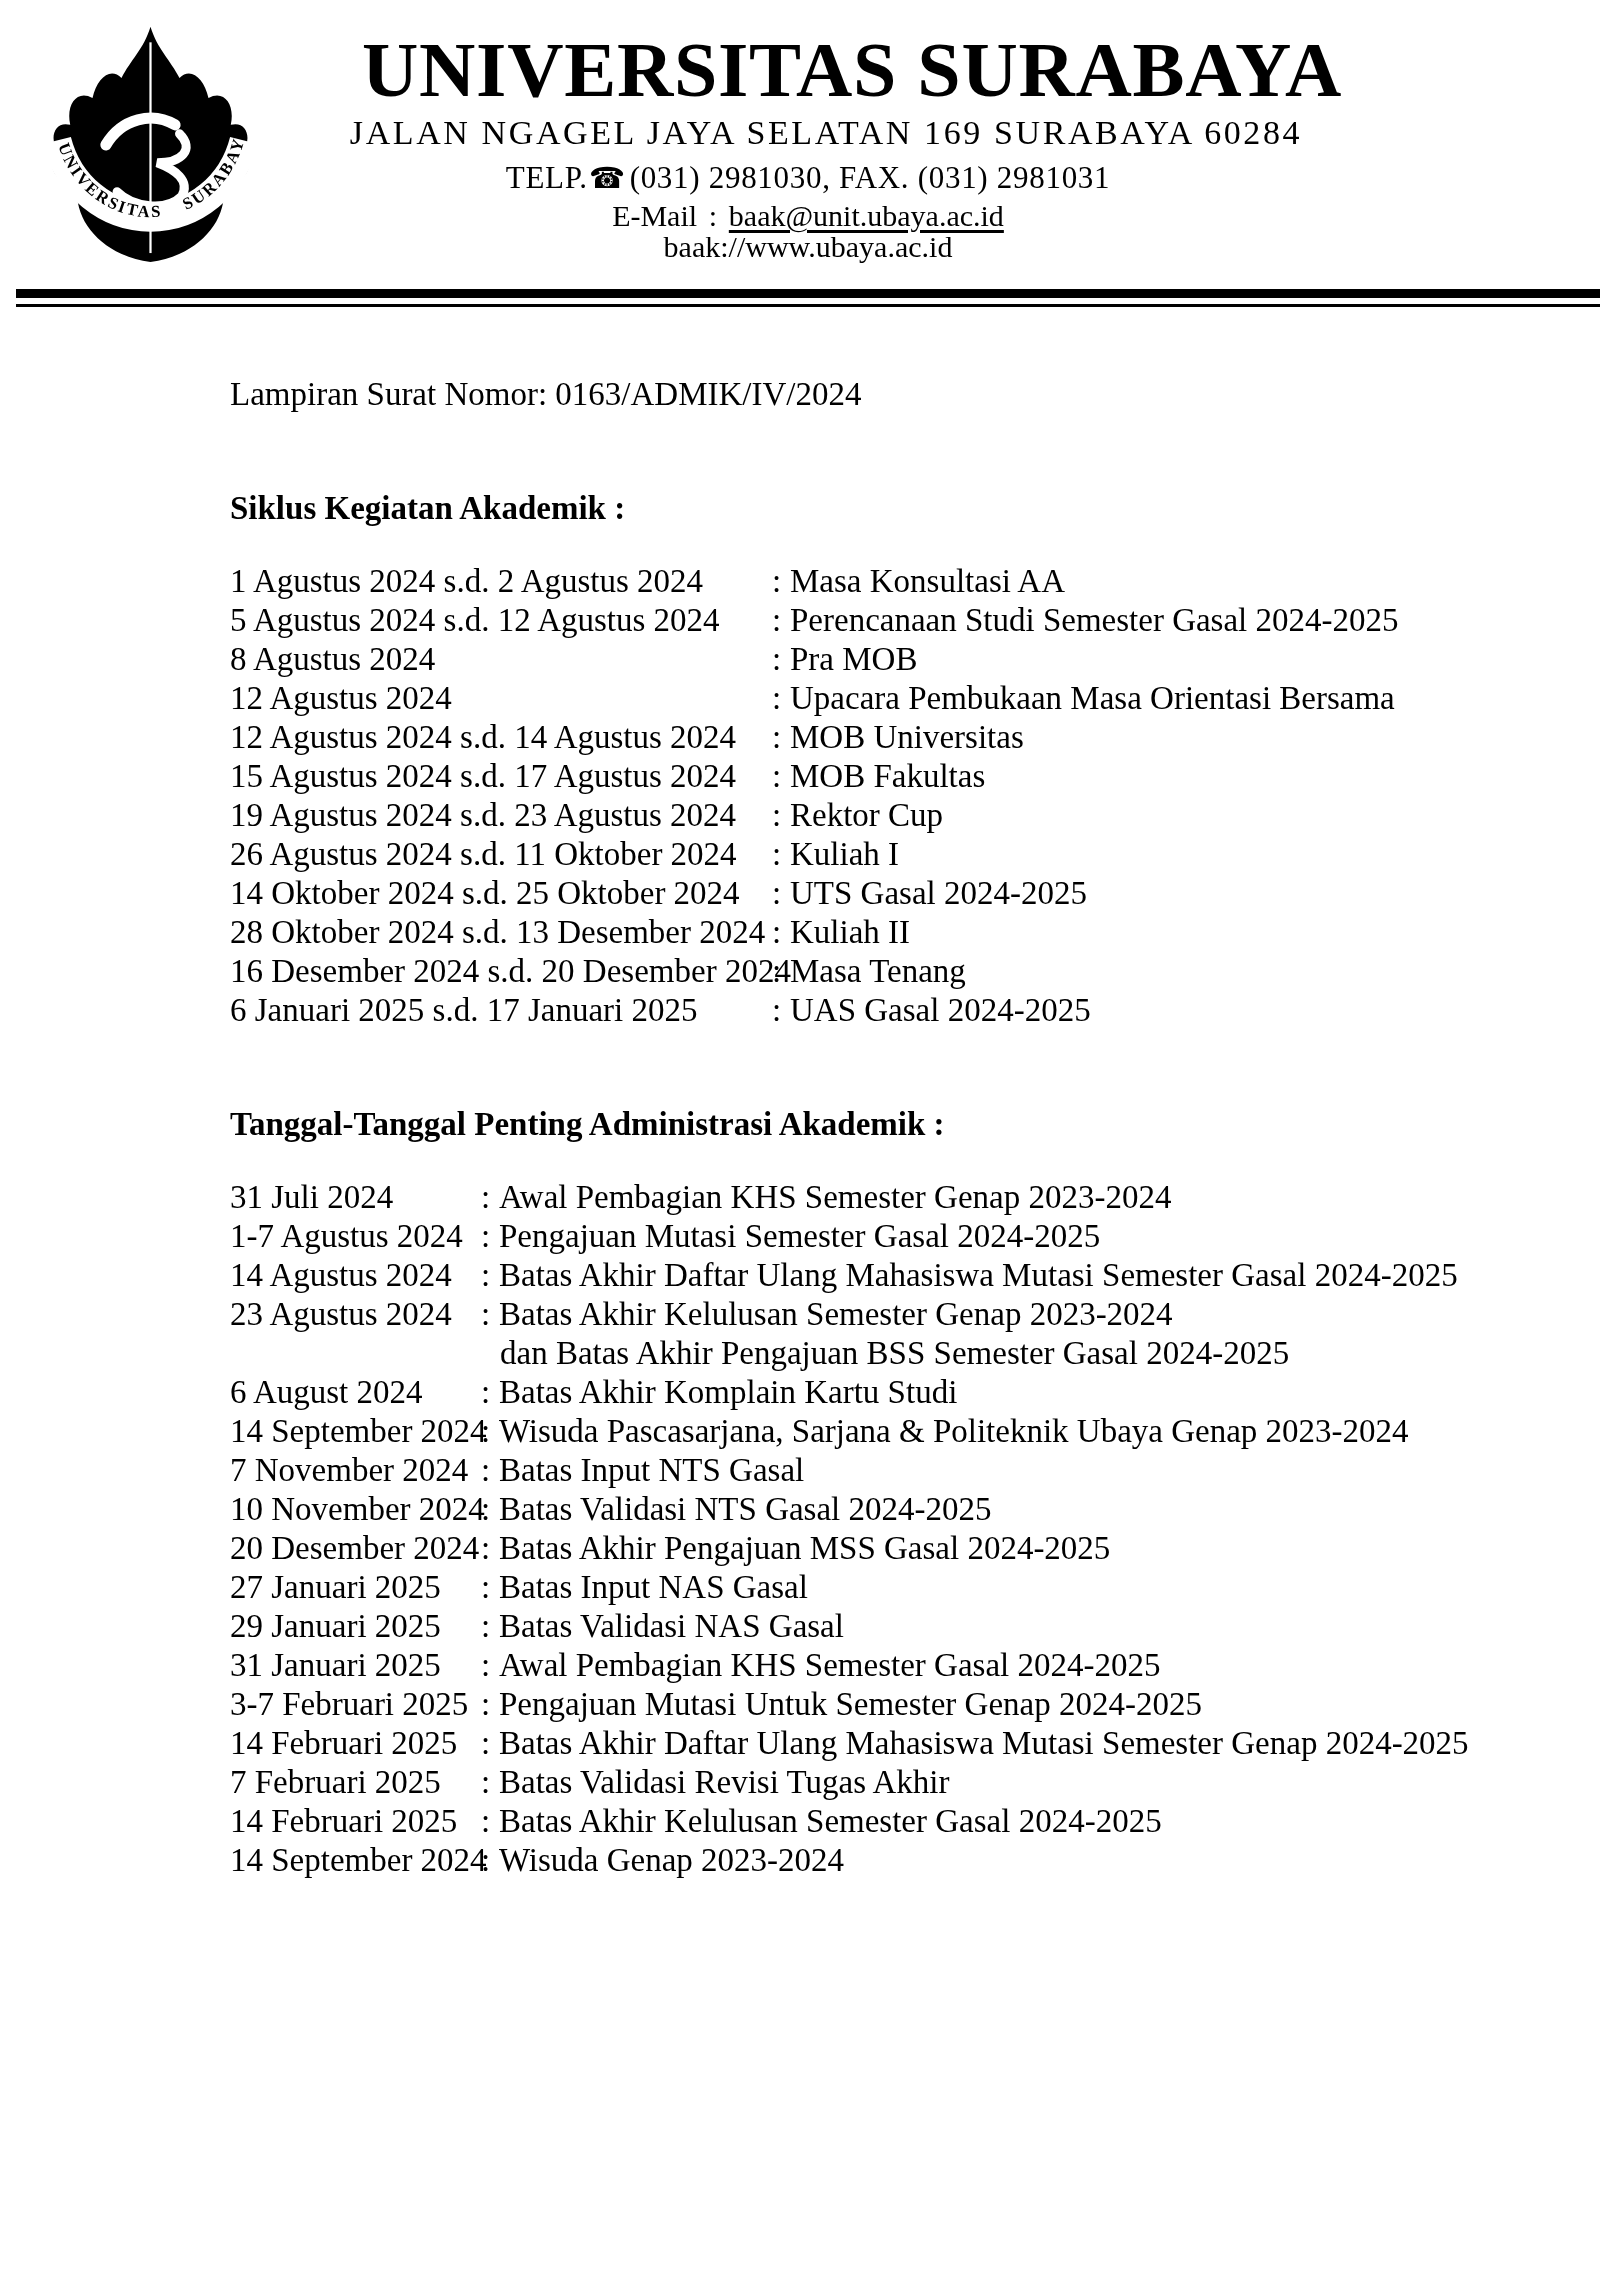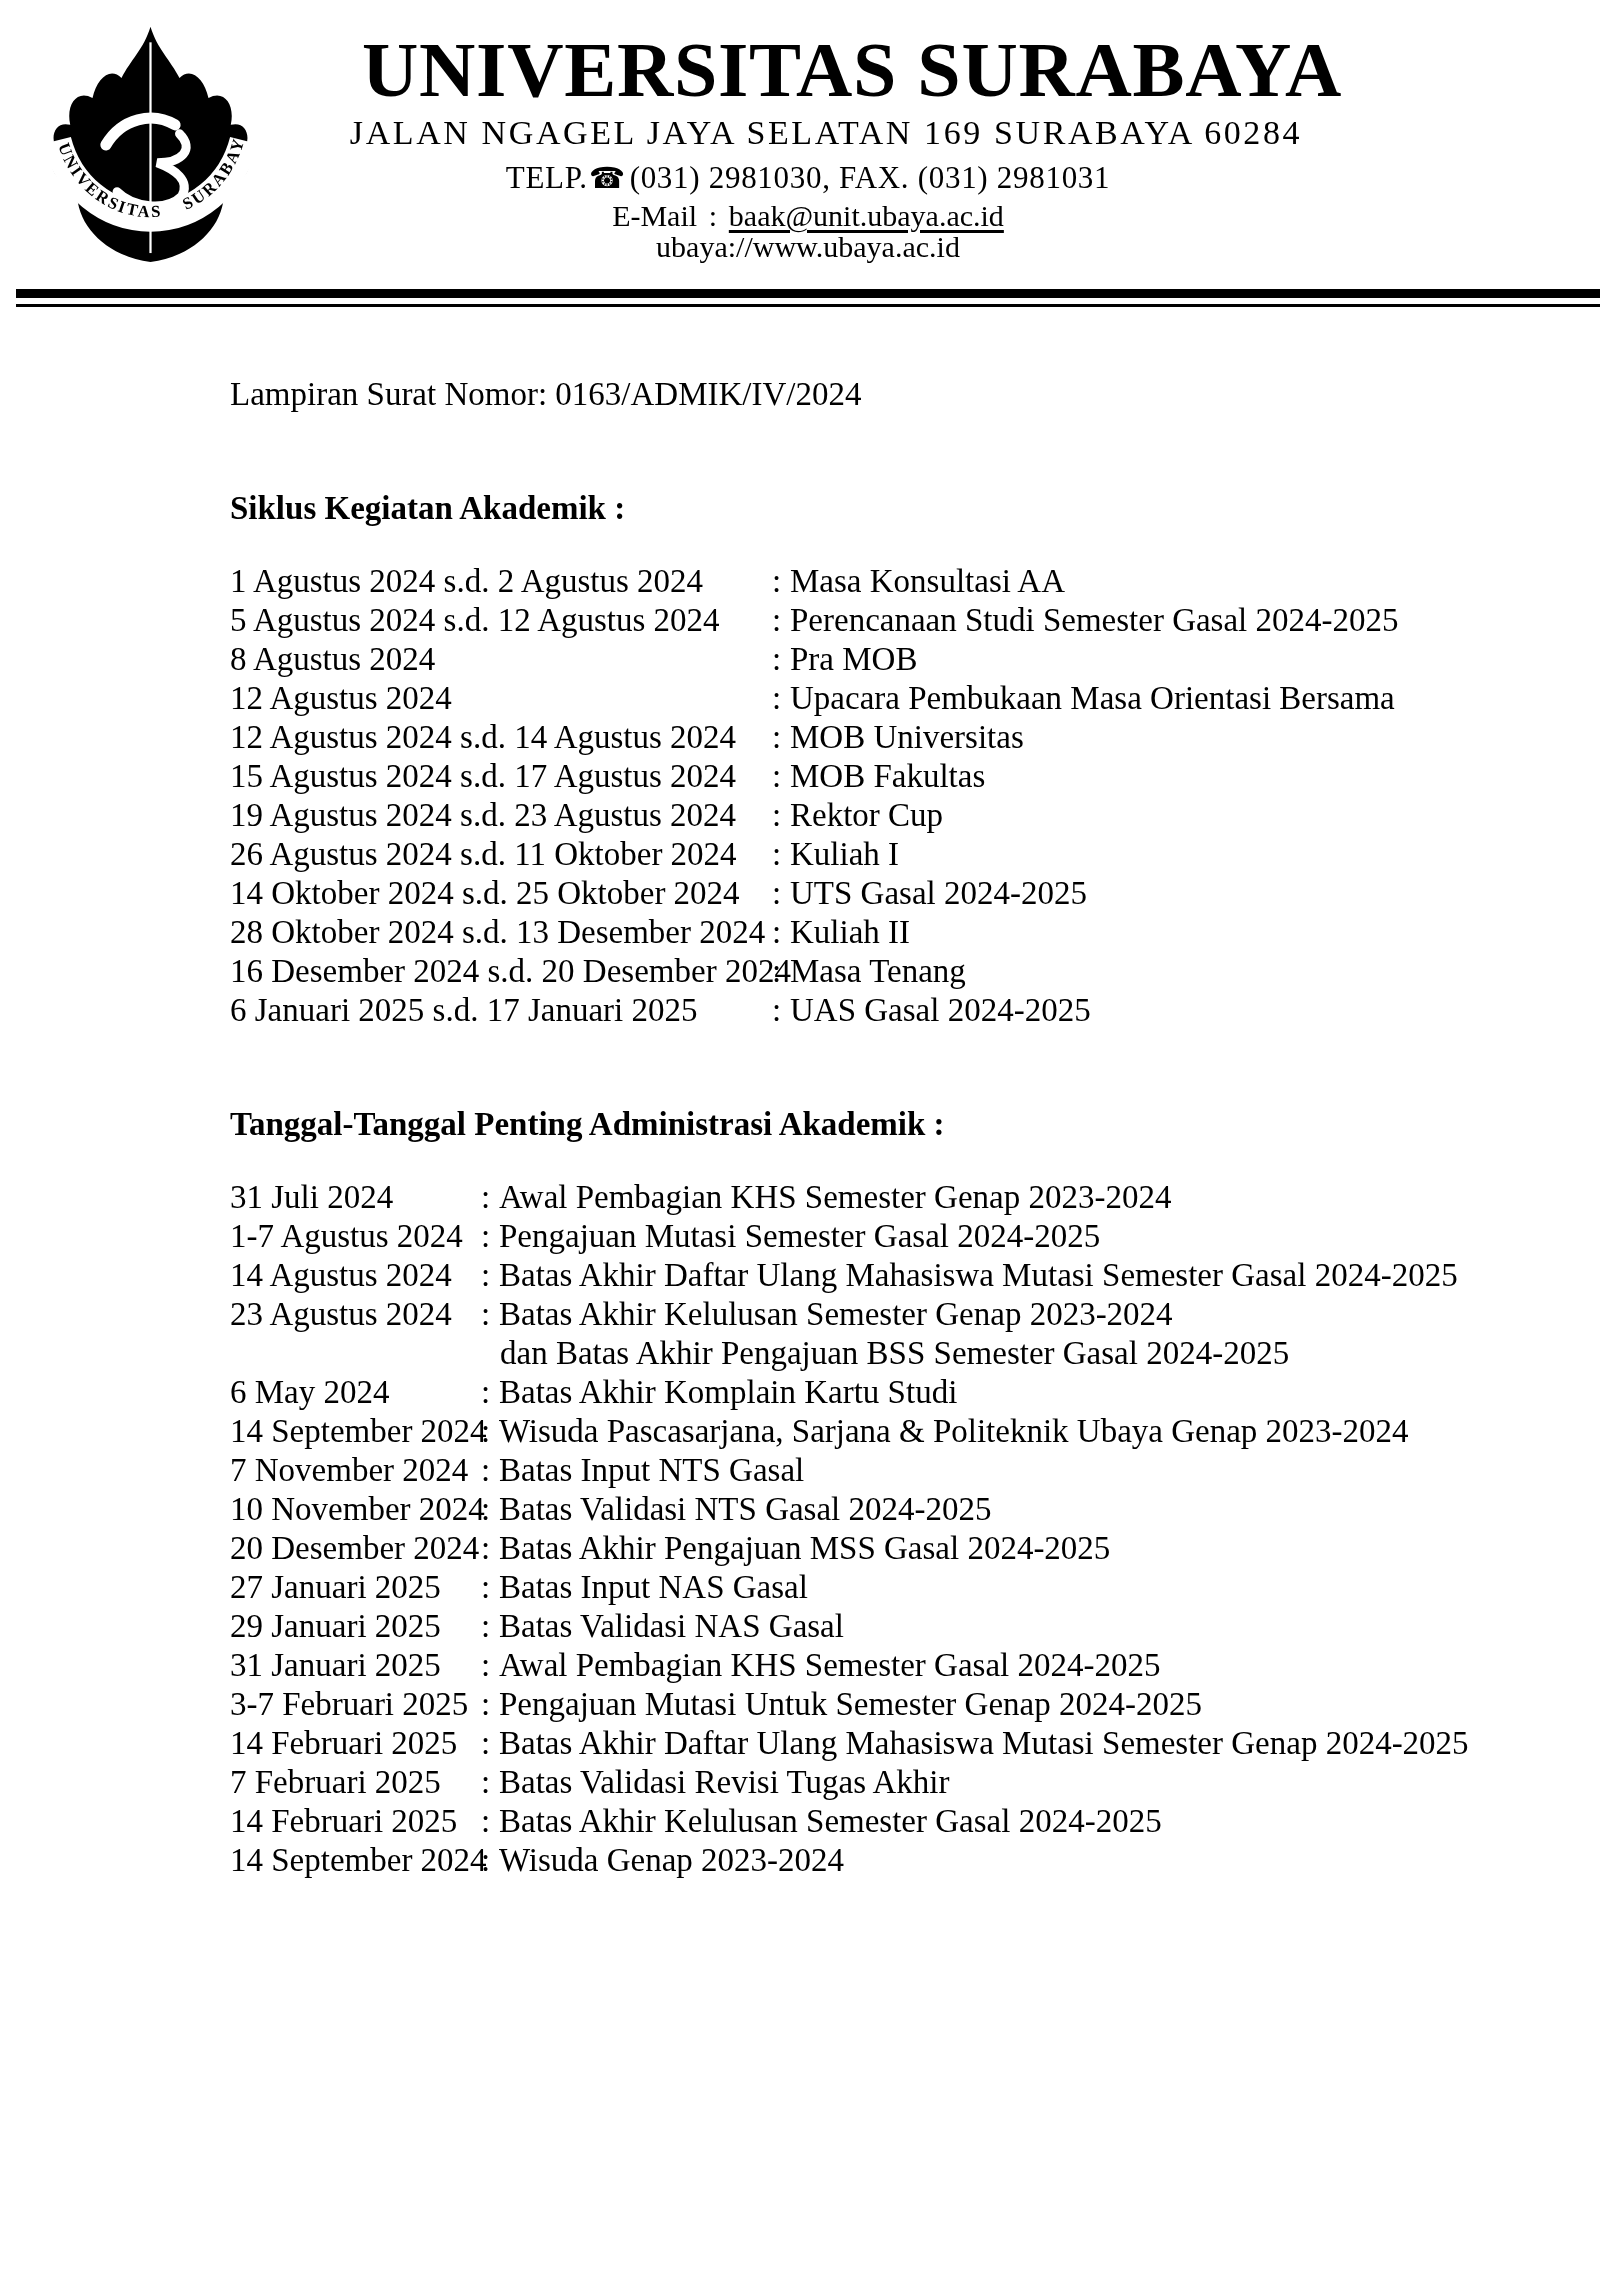--- a/index.html
+++ b/index.html
@@ -57,21 +57,21 @@
     </text>
     <text font-size="15" font-weight="bold" letter-spacing="2" fill="#000" font-family="Liberation Serif,serif">
       <textPath href="#arcpath" startOffset="64%">SURABAYA</textPath>
     </text>
   </svg>
 
   <div class="hdr uni-title">UNIVERSITAS SURABAYA</div>
   <div class="hdr uni-address">JALAN NGAGEL JAYA SELATAN 169 SURABAYA 60284</div>
   <div class="hdr uni-phone"><span>TELP.</span><span class="phone-glyph">☎</span><span>(031) 2981030, FAX. (031) 2981031</span></div>
   <div class="hdr uni-email"><span>E-Mail</span><span class="sep">:</span><span class="addr">baak@unit.ubaya.ac.id</span></div>
-  <div class="hdr uni-web">ubaya://www.ubaya.ac.id</div>
+  <div class="hdr uni-web">baak://www.ubaya.ac.id</div>
 
   <div class="rule-thick"></div>
   <div class="rule-thin"></div>
 
   <div class="body-text lampiran">Lampiran Surat Nomor: 0163/ADMIK/IV/2024</div>
 
   <div class="body-text sec-title siklus">Siklus Kegiatan Akademik :</div>
   <div class="body-text list siklus">
     <div class="r"><span class="d">1 Agustus 2024 s.d. 2 Agustus 2024</span><span class="c">:</span><span>Masa Konsultasi AA</span></div>
     <div class="r"><span class="d">5 Agustus 2024 s.d. 12 Agustus 2024</span><span class="c">:</span><span>Perencanaan Studi Semester Gasal 2024-2025</span></div>
@@ -87,21 +87,21 @@
     <div class="r"><span class="d">6 Januari 2025 s.d. 17 Januari 2025</span><span class="c">:</span><span>UAS Gasal 2024-2025</span></div>
   </div>
 
   <div class="body-text sec-title tanggal">Tanggal-Tanggal Penting Administrasi Akademik :</div>
   <div class="body-text list tanggal">
     <div class="r"><span class="d">31 Juli 2024</span><span class="c">:</span><span>Awal Pembagian KHS Semester Genap 2023-2024</span></div>
     <div class="r"><span class="d">1-7 Agustus 2024</span><span class="c">:</span><span>Pengajuan Mutasi Semester Gasal 2024-2025</span></div>
     <div class="r"><span class="d">14 Agustus 2024</span><span class="c">:</span><span>Batas Akhir Daftar Ulang Mahasiswa Mutasi Semester Gasal 2024-2025</span></div>
     <div class="r"><span class="d">23 Agustus 2024</span><span class="c">:</span><span>Batas Akhir Kelulusan Semester Genap 2023-2024</span></div>
     <div class="r cont"><span>dan Batas Akhir Pengajuan BSS Semester Gasal 2024-2025</span></div>
-    <div class="r"><span class="d">6 May 2024</span><span class="c">:</span><span>Batas Akhir Komplain Kartu Studi</span></div>
+    <div class="r"><span class="d">6 August 2024</span><span class="c">:</span><span>Batas Akhir Komplain Kartu Studi</span></div>
     <div class="r"><span class="d">14 September 2024</span><span class="c">:</span><span>Wisuda Pascasarjana, Sarjana &amp; Politeknik Ubaya Genap 2023-2024</span></div>
     <div class="r"><span class="d">7 November 2024</span><span class="c">:</span><span>Batas Input NTS Gasal</span></div>
     <div class="r"><span class="d">10 November 2024</span><span class="c">:</span><span>Batas Validasi NTS Gasal 2024-2025</span></div>
     <div class="r"><span class="d">20 Desember 2024</span><span class="c">:</span><span>Batas Akhir Pengajuan MSS Gasal 2024-2025</span></div>
     <div class="r"><span class="d">27 Januari 2025</span><span class="c">:</span><span>Batas Input NAS Gasal</span></div>
     <div class="r"><span class="d">29 Januari 2025</span><span class="c">:</span><span>Batas Validasi NAS Gasal</span></div>
     <div class="r"><span class="d">31 Januari 2025</span><span class="c">:</span><span>Awal Pembagian KHS Semester Gasal 2024-2025</span></div>
     <div class="r"><span class="d">3-7 Februari 2025</span><span class="c">:</span><span>Pengajuan Mutasi Untuk Semester Genap 2024-2025</span></div>
     <div class="r"><span class="d">14 Februari 2025</span><span class="c">:</span><span>Batas Akhir Daftar Ulang Mahasiswa Mutasi Semester Genap 2024-2025</span></div>
     <div class="r"><span class="d">7 Februari 2025</span><span class="c">:</span><span>Batas Validasi Revisi Tugas Akhir</span></div>

